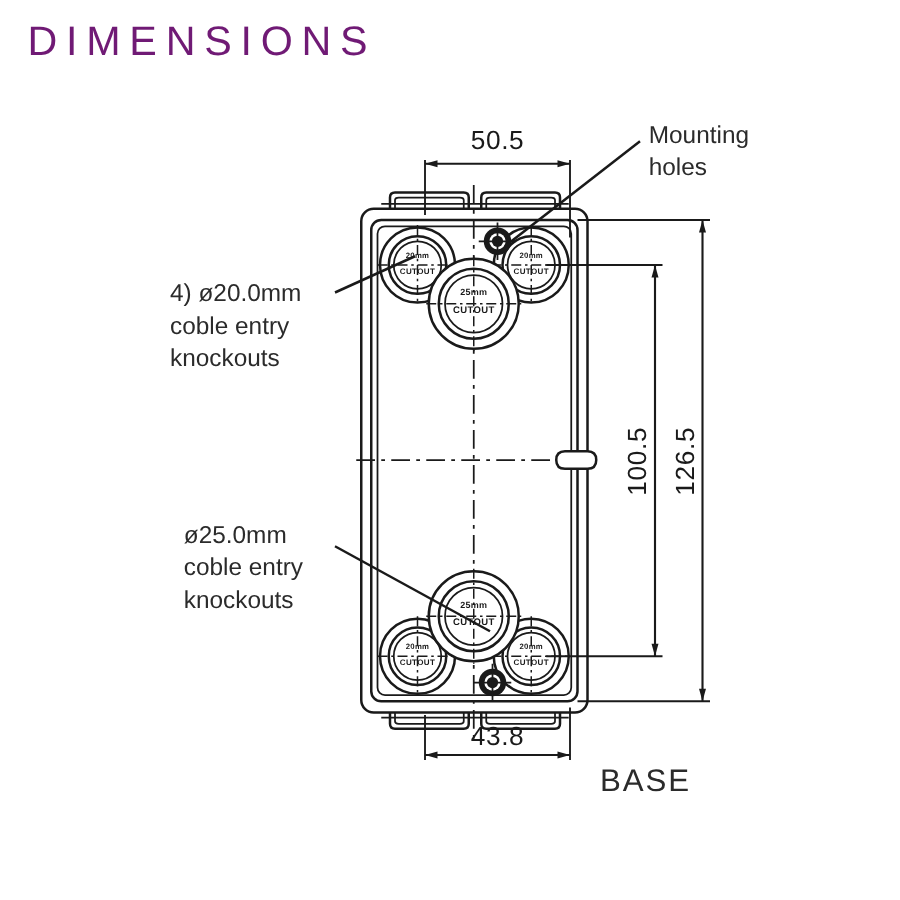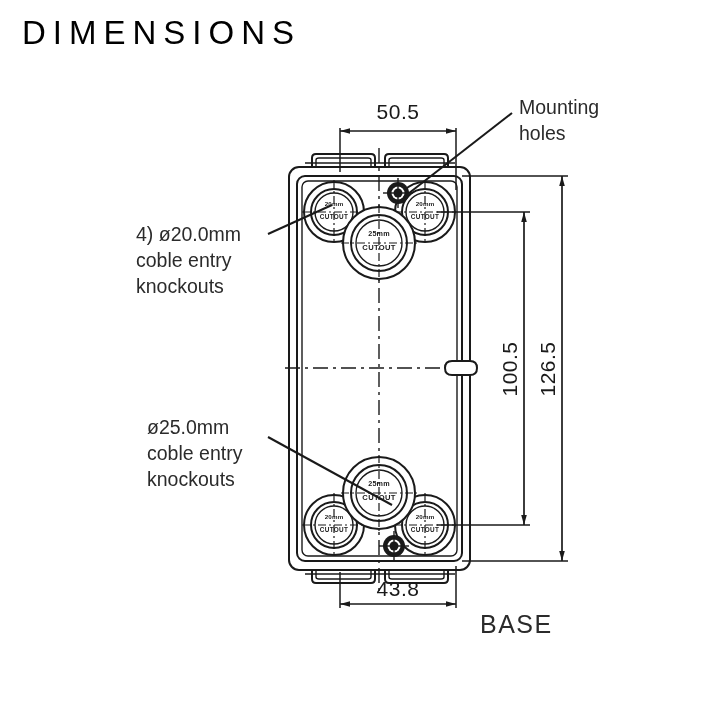--- a/index.html
+++ b/index.html
@@ -22,21 +22,21 @@
     background: #ffffff;
   }
   #page-title {
     position: absolute;
     left: 22px;
     top: 16px;
     font-family: "Liberation Sans", sans-serif;
     font-size: 33px;
     font-weight: 400;
     letter-spacing: 7px;
-    color: #000000;
+    color: #701a75;
     white-space: nowrap;
     line-height: 1;
   }
   svg#drawing {
     position: absolute;
     left: 0;
     top: 0;
     width: 720px;
     height: 720px;
     display: block;

